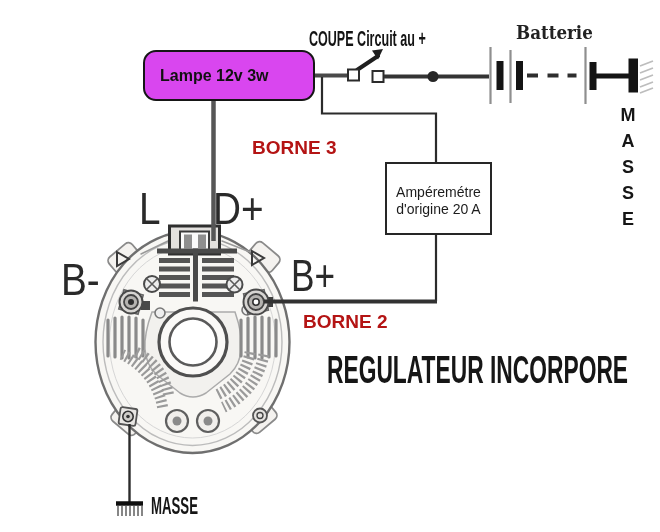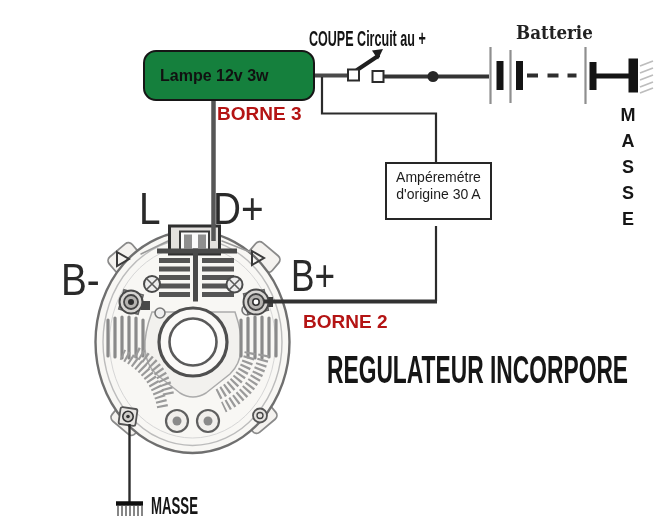--- a/index.html
+++ b/index.html
@@ -2,26 +2,26 @@
 <html><head>
 <meta charset="utf-8">
 <style>
   html,body{margin:0;padding:0;}
   body{background:#ffffff;font-family:"Liberation Sans",sans-serif;}
   .stage{position:relative;width:660px;height:532px;background:#ffffff;overflow:hidden;}
   .stage svg{position:absolute;left:0;top:0;}
   .lbl{position:absolute;white-space:nowrap;line-height:1;color:#141414;}
   .red{color:#b41414;font-weight:bold;font-size:19px;}
   .big{font-size:44px;font-weight:400;color:#2a2a2a;transform:scaleX(0.88);transform-origin:left top;}
-  .lamp-box{position:absolute;left:143px;top:50px;width:153px;height:47px;background:#15803d;
+  .lamp-box{position:absolute;left:143px;top:50px;width:153px;height:47px;background:#d946ef;
     border:2px solid #161616;border-radius:13px;display:flex;align-items:center;
     padding-left:15px;font-weight:bold;font-size:16px;color:#111;}
   .amm-box{position:absolute;left:385px;top:162px;width:103px;height:49px;background:#fff;
     border:2px solid #262626;text-align:center;font-size:14px;color:#1c1c1c;
-    padding-top:5px;line-height:17px;}
+    padding-top:20px;line-height:17px;}
   .coupe{left:309px;top:28px;font-weight:bold;font-size:22px;transform:scaleX(0.57);transform-origin:left top;}
   .batterie{left:516px;top:23px;font-family:"DejaVu Serif",serif;font-weight:bold;font-size:19px;
     transform:scaleX(0.88);transform-origin:left top;color:#222;}
   .masse-v{left:611px;top:105px;width:26px;writing-mode:vertical-rl;text-orientation:upright;
     font-weight:bold;font-size:18px;letter-spacing:6px;color:#161616;white-space:normal;}
   .masse-b{left:151px;top:494px;font-weight:bold;font-size:24px;transform:scaleX(0.55);
     transform-origin:left top;color:#161616;}
   .regul{left:327px;top:351px;font-weight:bold;font-size:38px;transform:scaleX(0.60);
     transform-origin:left top;color:#161616;}
 </style>
@@ -188,25 +188,25 @@
 <div class="lamp-box">
   <span>Lampe 12v 3w</span>
 </div>
 
 <div class="lbl coupe">COUPE Circuit au +</div>
 
 <div class="lbl batterie">Batterie</div>
 
 <div class="lbl masse-v">MASSE</div>
 
-<div class="lbl red" style="left:217px;top:104px;">BORNE 3</div>
+<div class="lbl red" style="left:217px;top:138px;padding-left:35px;">BORNE 3</div>
 
 <div class="amm-box">
   <div>Ampéremétre</div>
-  <div>d'origine 30 A</div>
+  <div>d'origine 20 A</div>
 </div>
 
 <div class="lbl big" style="left:139px;top:187px;">L</div>
 <div class="lbl big" style="left:213px;top:187px;">D+</div>
 <div class="lbl big" style="left:61px;top:258px;">B-</div>
 <div class="lbl big" style="left:291px;top:254px;transform:scaleX(0.80);">B+</div>
 
 <div class="lbl red" style="left:303px;top:312px;">BORNE 2</div>
 
 <div class="lbl regul">REGULATEUR INCORPORE</div>

